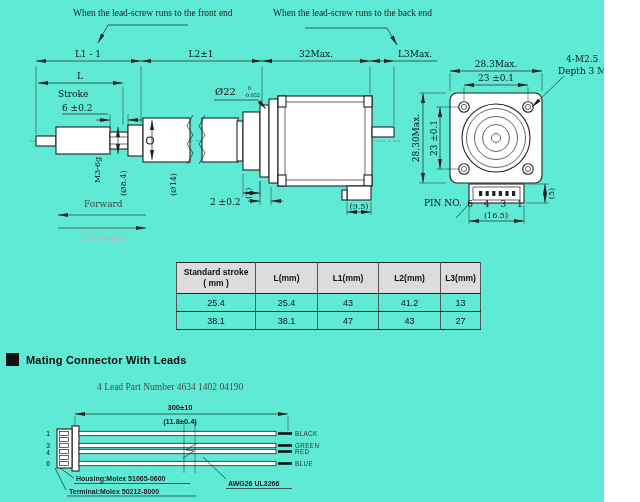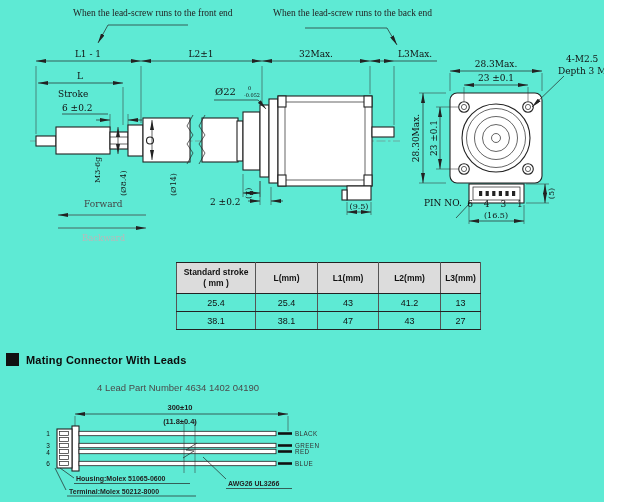--- a/index.html
+++ b/index.html
@@ -26,21 +26,21 @@
      font-family:"Liberation Sans",sans-serif;table-layout:fixed;}
   .stroke-table th,.stroke-table td{border-top:1.6px solid #222;border-bottom:1.6px solid #222;
      border-left:1px solid #555;border-right:1px solid #555;text-align:center;padding:0;}
   .stroke-table{border:1.6px solid #222;}
   .stroke-table th{background:#dcdcdc;font-size:8.5px;font-weight:bold;height:30px;line-height:1.25;color:#111;}
   .stroke-table td{font-size:9px;height:17px;color:#111;}
 
   .sec-heading{position:absolute;left:6px;top:353px;display:flex;align-items:center;gap:7px;}
   .sec-bullet{width:13px;height:13px;background:#111;}
   .sec-title{font-size:11px;font-weight:bold;color:#0c0c0c;letter-spacing:.2px;}
-  .part-note{position:absolute;left:97px;top:382px;font-size:9.5px;color:#4a4a4a;}
+  .part-note{position:absolute;left:97px;top:382px;font-size:9.5px;color:#4a4a4a;font-family:Liberation Serif, serif;}
 </style>
 </head>
 <body>
 
 <div class="canvas">
 
   <svg width="640" height="250" viewBox="0 0 640 250" style="top:0">
     <defs>
       <marker id="ae" viewBox="0 0 10 4" refX="10" refY="2" markerWidth="10" markerHeight="4" orient="auto-start-reverse" markerUnits="userSpaceOnUse">
         <path d="M0,0 L10,2 L0,4 z" fill="#222"></path>

